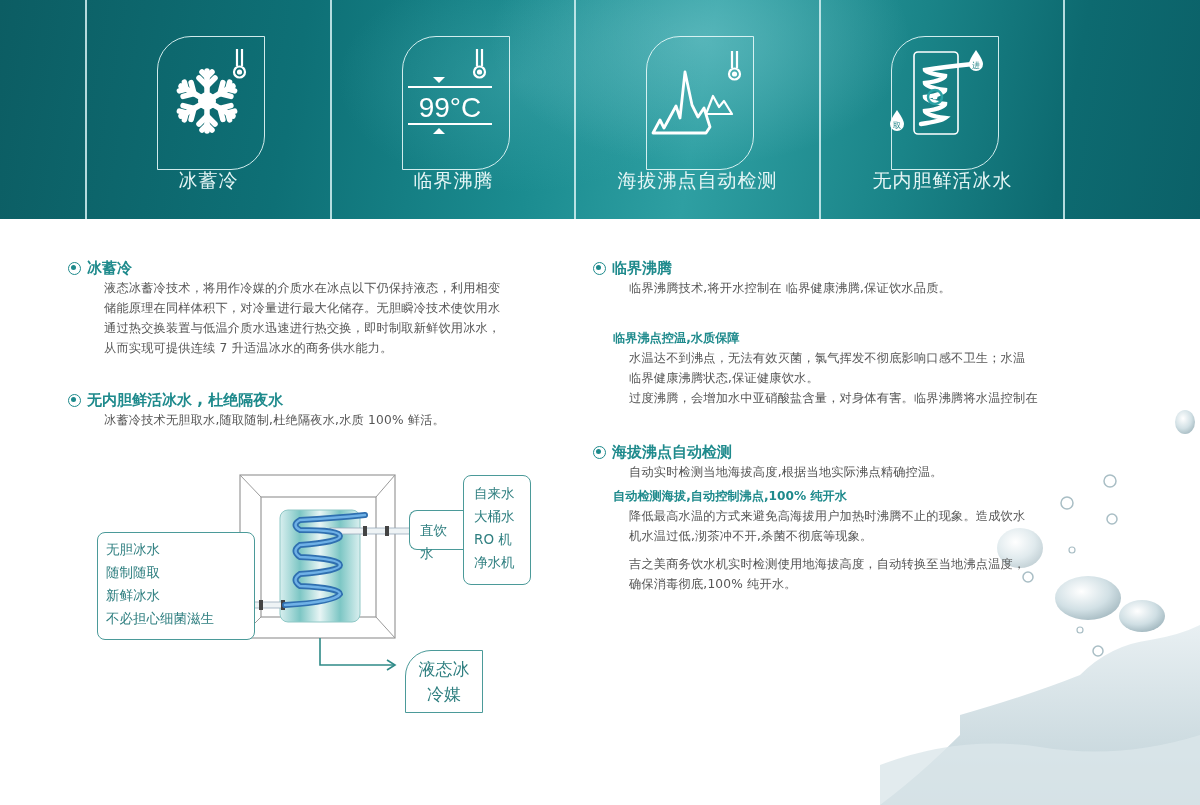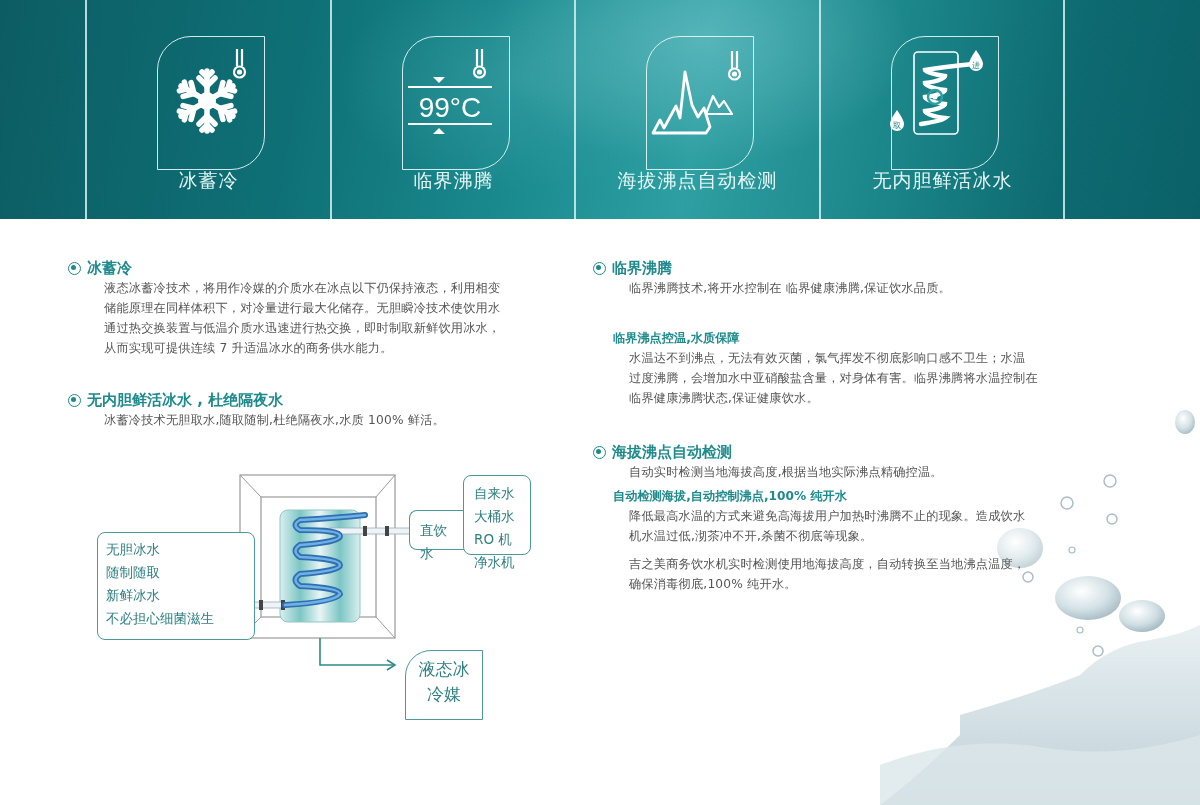--- a/index.html
+++ b/index.html
@@ -228,46 +228,46 @@
     <div>无胆冰水</div>
     <div>随制随取</div>
     <div>新鲜冰水</div>
     <div>不必担心细菌滋生</div>
   </div>
 
   <div class="callout" style="left:314px; top:40px; width:56px; height:40px; padding:8px 10px; border-right:none; border-radius:8px 0 0 8px;">
     <span>直饮水</span>
   </div>
 
-  <div class="callout" style="left:368px; top:5px; width:68px; height:80px; padding:6px 10px; border-radius:8px;">
+  <div class="callout" style="left:368px; top:5px; width:68px; height:110px; padding:6px 10px; border-radius:8px;">
     <div>自来水</div>
     <div>大桶水</div>
     <div>RO 机</div>
     <div>净水机</div>
   </div>
 
-  <div class="callout" style="left:310px; top:180px; width:78px; height:70px; padding:6px 4px; border-radius:26px 0 0 0; text-align:center; font-size:17px; line-height:25px;">
+  <div class="callout" style="left:310px; top:180px; width:78px; height:63px; padding:6px 4px; border-radius:26px 0 0 0; text-align:center; font-size:17px; line-height:25px;">
     <div>液态冰</div>
     <div>冷媒</div>
   </div>
 </div>
 
 <div class="section" style="left:593px; top:258px; width:490px">
   <div class="sec-title">
     <span class="bullet"></span>
     <span>临界沸腾</span>
   </div>
   <div class="para">
     <div>临界沸腾技术,将开水控制在 临界健康沸腾,保证饮水品质。</div>
   </div>
   <div class="sub-title" style="margin-top:30px">临界沸点控温,水质保障</div>
   <div class="para">
     <div>水温达不到沸点，无法有效灭菌，氯气挥发不彻底影响口感不卫生；水温</div>
+    <div>临界健康沸腾状态,保证健康饮水。</div>
     <div>过度沸腾，会增加水中亚硝酸盐含量，对身体有害。临界沸腾将水温控制在</div>
-    <div>临界健康沸腾状态,保证健康饮水。</div>
   </div>
 </div>
 
 <div class="section" style="left:593px; top:442px; width:490px">
   <div class="sec-title">
     <span class="bullet"></span>
     <span>海拔沸点自动检测</span>
   </div>
   <div class="para">
     <div>自动实时检测当地海拔高度,根据当地实际沸点精确控温。</div>

